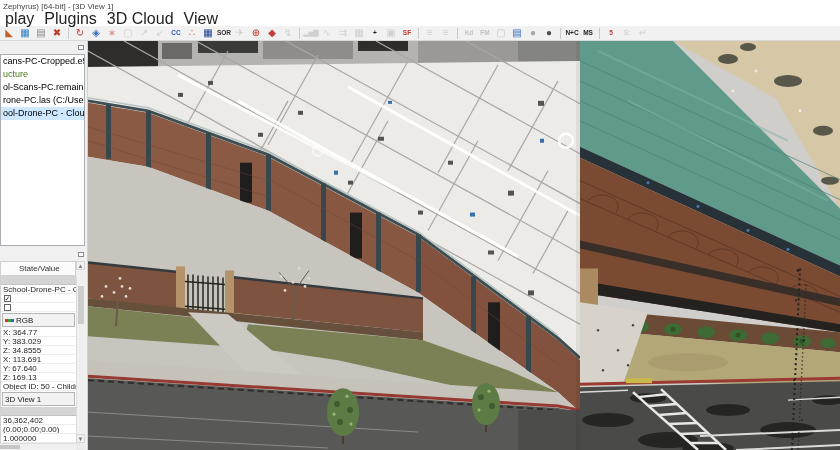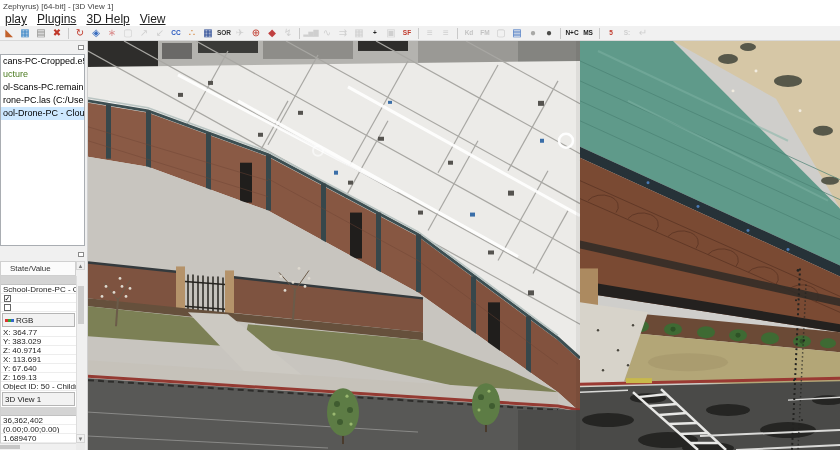--- a/index.html
+++ b/index.html
@@ -1,21 +1,21 @@
 <!DOCTYPE html>
 <html><head>
 <meta charset="utf-8">
 <style>
   * { margin:0; padding:0; box-sizing:border-box; }
   html,body { width:840px; height:450px; overflow:hidden; background:#f0f0f0;
     font-family:"Liberation Sans", sans-serif; }
   .titlebar { height:12px; background:#ffffff; display:flex; align-items:center;
     font-size:8px; color:#444; padding-left:3px; }
   .menubar { height:14px; background:#ffffff; display:flex; align-items:center;
-    font-size:12px; color:#222;text-decoration:underline; }
+    font-size:16px; color:#222; }
   .menubar .mi { padding:1px 5px; cursor:default; }
   .toolbar { height:15px; background:#f1f1f1; border-bottom:1px solid #d9d9d9;
     display:flex; align-items:center; padding-left:1px; }
   .tbi { width:16px; height:14px; display:flex; align-items:center; justify-content:center;
     font-size:10px; line-height:10px; cursor:default; }
   .tbi.txt { font-size:6.5px; font-weight:bold; letter-spacing:0; }
   .tbi.muted { opacity:.38; filter:grayscale(1); }
   .tbsep { width:1px; height:11px; background:#c9c9c9; margin:0 3px; }
   .content { display:flex; height:409px; }
   .dock { width:88px; background:#f0f0f0; display:flex; flex-direction:column;
@@ -25,21 +25,21 @@
   .float-ic { width:6px; height:5px; border:1px solid #8a8a8a; background:#fff; }
   .tree-panel { height:207px; display:flex; flex-direction:column; }
   .tree-body { flex:1; background:#fff; border:1px solid #a9adb2; margin:0 2px 2px 0;
     overflow:hidden; }
   .tree-row { height:13px; line-height:13px; font-size:9px; color:#000;
     padding-left:2px; white-space:nowrap; overflow:hidden; cursor:default; }
   .tree-row.sel { background:#cde8ff; }
   .props-panel { flex:1; display:flex; flex-direction:column; overflow:hidden; }
   .props-head { display:flex; height:15px; flex:none; }
   .ph-label { width:76px; background:#fbfbfb; border:1px solid #d0d0d0;
-    font-size:8px; color:#333; line-height:13px; padding-left:9px; }
+    font-size:8px; color:#333; line-height:13px; padding-left:18px; }
   .vbtn { width:9px; height:9px; background:#f0f0f0; border:1px solid #d5d5d5;
     font-size:6px; color:#777; display:flex; align-items:center; justify-content:center; }
   .props-body { flex:1; display:flex; overflow:hidden; }
   .pcol { width:76px; background:#fff; border-left:1px solid #d0d0d0; overflow:hidden; }
   .vtrack { width:9px; background:#f0f0f0; border-left:1px solid #ddd; position:relative; }
   .vthumb { position:absolute; left:1px; top:10px; width:6px; height:38px; background:#cdcdcd; }
   .vtrack .vbtn.bot { position:absolute; bottom:0; left:-1px; }
   .prow { height:9px; line-height:9px; font-size:8px; color:#222; padding-left:2px;
     border-bottom:1px solid #ededed; white-space:nowrap; overflow:hidden; display:flex;
     align-items:center; }
@@ -61,21 +61,21 @@
 </head>
 <body>
 
 <div class="titlebar">
   <span>Zephyrus) [64-bit] - [3D View 1]</span>
 </div>
 
 <div class="menubar" id="menubar">
     <span class="mi">play</span>
     <span class="mi">Plugins</span>
-    <span class="mi">3D Help</span>
+    <span class="mi">3D Cloud</span>
     <span class="mi">View</span>
   </div>
 
 <div class="toolbar" id="toolbar">
     <span class="tbi" style="color: rgb(194, 98, 44);">◣</span>
     <span class="tbi" style="color: rgb(47, 127, 196);">▦</span>
     <span class="tbi" style="color: rgb(138, 138, 136);">▤</span>
     <span class="tbi" style="color: rgb(192, 57, 43);">✖</span>
     <span class="tbsep"></span>
     <span class="tbi" style="color: rgb(192, 57, 43);">↻</span>
@@ -163,21 +163,21 @@
               </span>
               <span>RGB</span>
             </div>
             <div class="prow">
               <span>X: 364.77</span>
             </div>
             <div class="prow">
               <span>Y: 383.029</span>
             </div>
             <div class="prow">
-              <span>Z: 40.9714</span>
+              <span>Z: 34.8555</span>
             </div>
             <div class="prow">
               <span>X: 113.691</span>
             </div>
             <div class="prow">
               <span>Y: 67.640</span>
             </div>
             <div class="prow">
               <span>Z: 169.13</span>
             </div>
@@ -188,21 +188,21 @@
               <span>3D View 1</span>
             </div>
             <div class="prow section"></div>
             <div class="prow">
               <span>36,362,402</span>
             </div>
             <div class="prow">
               <span>(0.00;0.00;0.00)</span>
             </div>
             <div class="prow">
-              <span>1.689470</span>
+              <span>1.000000</span>
             </div>
             <div class="prow combo">
               <span>Default</span>
             </div>
           </div>
         <div class="vtrack">
           <div class="vthumb"></div>
           <div class="vbtn bot">▼</div>
         </div>
       </div>

